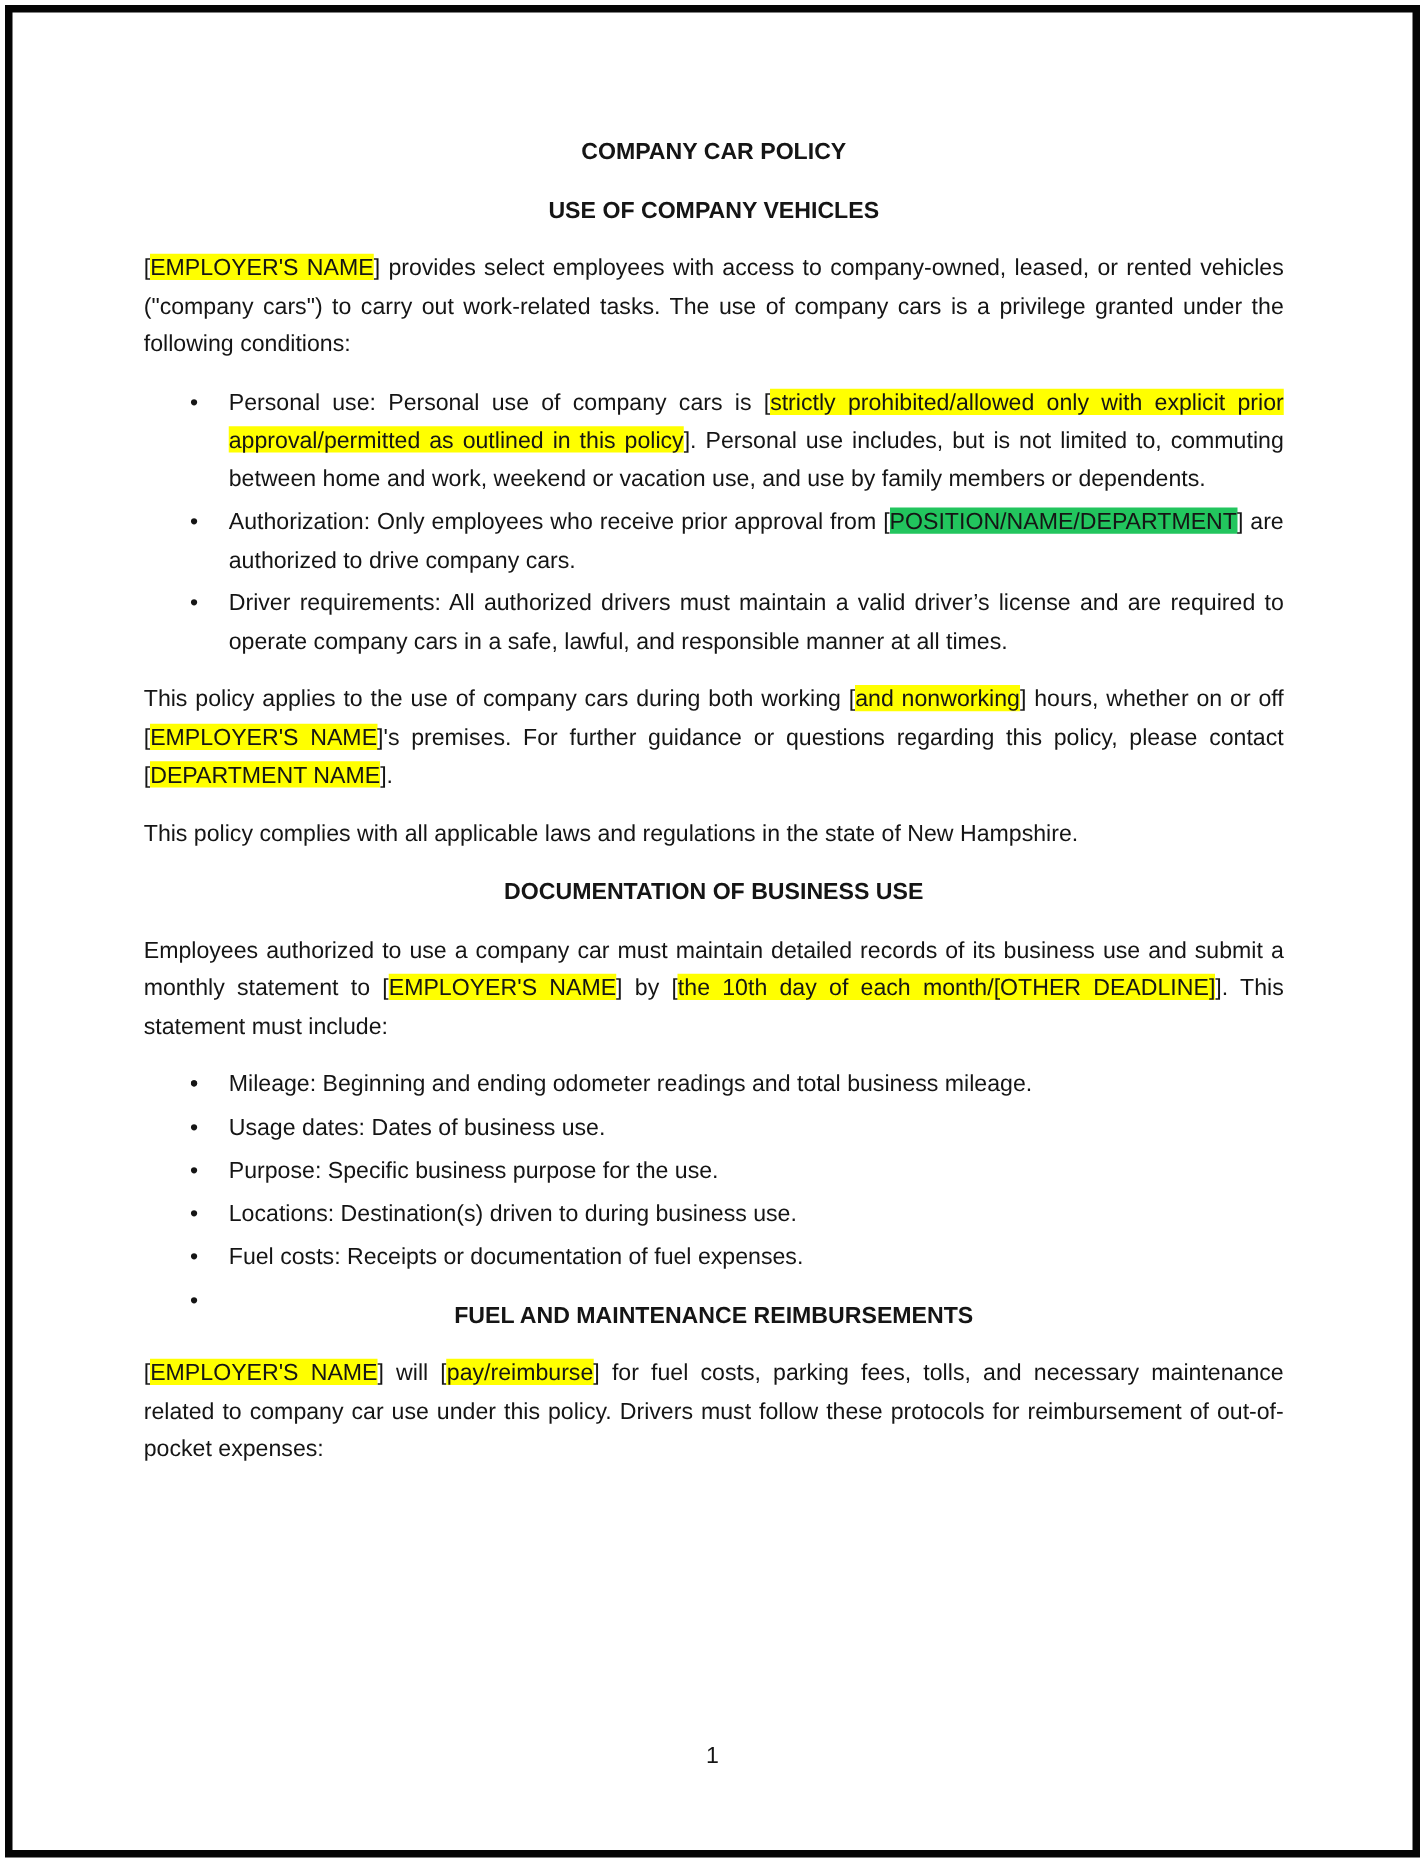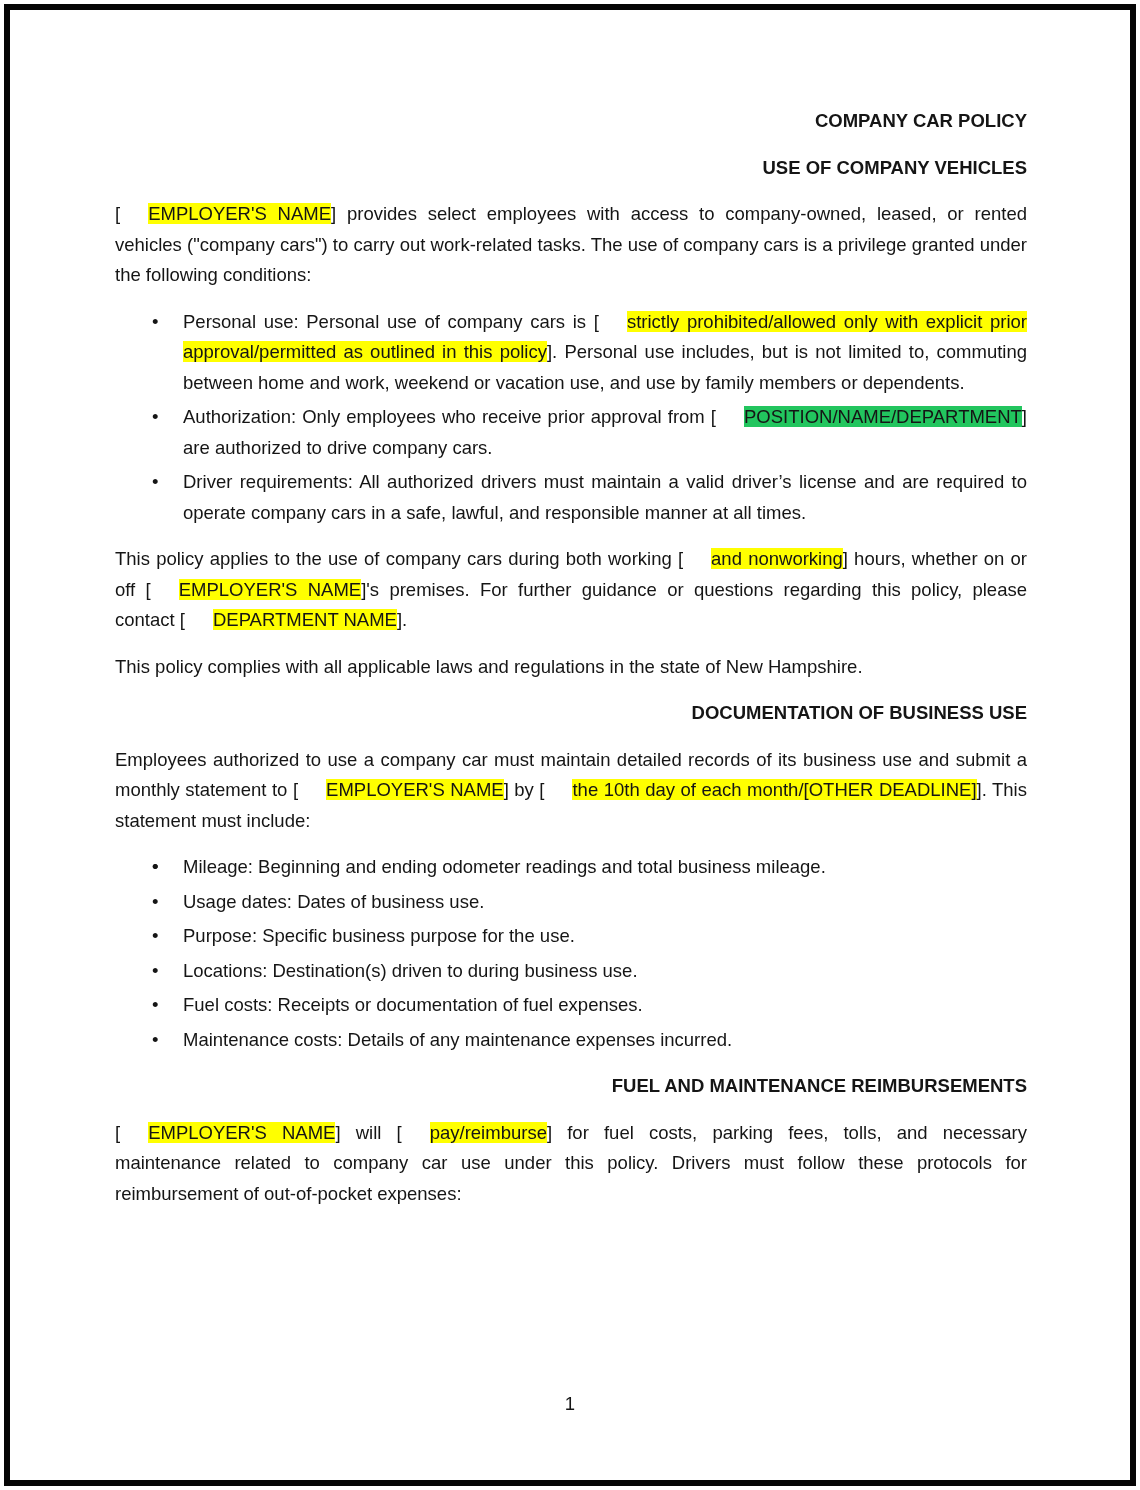--- a/index.html
+++ b/index.html
@@ -24,28 +24,28 @@
     border: 6px solid #050505;
     pointer-events: none;
   }
   .content {
     position: absolute;
     left: 115px;
     top: 106px;
     width: 912px;
   }
   .doc-title {
-    text-align: right;
+    text-align: center;
     font-weight: bold;
     margin: 0 0 16px 0;
   }
   .doc-heading {
     font-weight: bold;
     margin: 0 0 16px 0;
-    text-align: right;
+    text-align: center;
   }
   .doc-para {
     margin: 0 0 16px 0;
     text-align: justify;
   }
   ul.doc-list {
     list-style: none;
     margin: 0 0 16px 0;
     padding: 0 0 0 37px;
   }
@@ -55,21 +55,20 @@
     text-align: justify;
     margin: 0 0 4px 0;
   }
   ul.doc-list .bullet {
     position: absolute;
     left: 0;
     top: 0;
   }
   .hl {
     background: #ffff00;
-    margin-left: 28px;
   }
   .b {
     font-weight: normal;
   }
   .page-number {
     position: absolute;
     left: 0;
     right: 0;
     top: 1389px;
     text-align: center;
@@ -96,20 +95,20 @@
       <p class="doc-para"><span>This policy complies with all applicable laws and regulations in the state of New Hampshire.</span></p>
       <div class="doc-heading"><span>DOCUMENTATION OF BUSINESS USE</span></div>
       <p class="doc-para"><span>Employees authorized to use a company car must maintain detailed records of its business use and submit a monthly statement to [</span><span class="hl" style="background-color: rgb(255, 255, 0);">EMPLOYER'S NAME</span><span>] by [</span><span class="hl" style="background-color: rgb(255, 255, 0);">the 10th day of each month/[OTHER DEADLINE]</span><span>]. This statement must include:</span></p>
       <ul class="doc-list">
         <li><span class="bullet">•</span></li>
         <li><span class="bullet">•</span><span><span>Mileage: Beginning and ending odometer readings and total business mileage.</span></span></li>
         <li><span class="bullet">•</span><span><span>Usage dates: Dates of business use.</span></span></li>
         <li><span class="bullet">•</span><span><span>Purpose: Specific business purpose for the use.</span></span></li>
         <li><span class="bullet">•</span><span><span>Locations: Destination(s) driven to during business use.</span></span></li>
         <li><span class="bullet">•</span><span><span>Fuel costs: Receipts or documentation of fuel expenses.</span></span></li>
-        <li><span class="bullet">•</span><span><span>Maintenance costs: Details of any maintenance expenses incurred.</span></span></li>
+        <li><span class="bullet">•</span></li>
       </ul>
       <div class="doc-heading"><span>FUEL AND MAINTENANCE REIMBURSEMENTS</span></div>
       <p class="doc-para"><span>[</span><span class="hl" style="background-color: rgb(255, 255, 0);">EMPLOYER'S NAME</span><span>] will [</span><span class="hl" style="background-color: rgb(255, 255, 0);">pay/reimburse</span><span>] for fuel costs, parking fees, tolls, and necessary maintenance related to company car use under this policy. Drivers must follow these protocols for reimbursement of out-of-pocket expenses:</span></p>
     </div>
 
   <div class="page-number">1</div>
 </div>
 
 </body></html>

